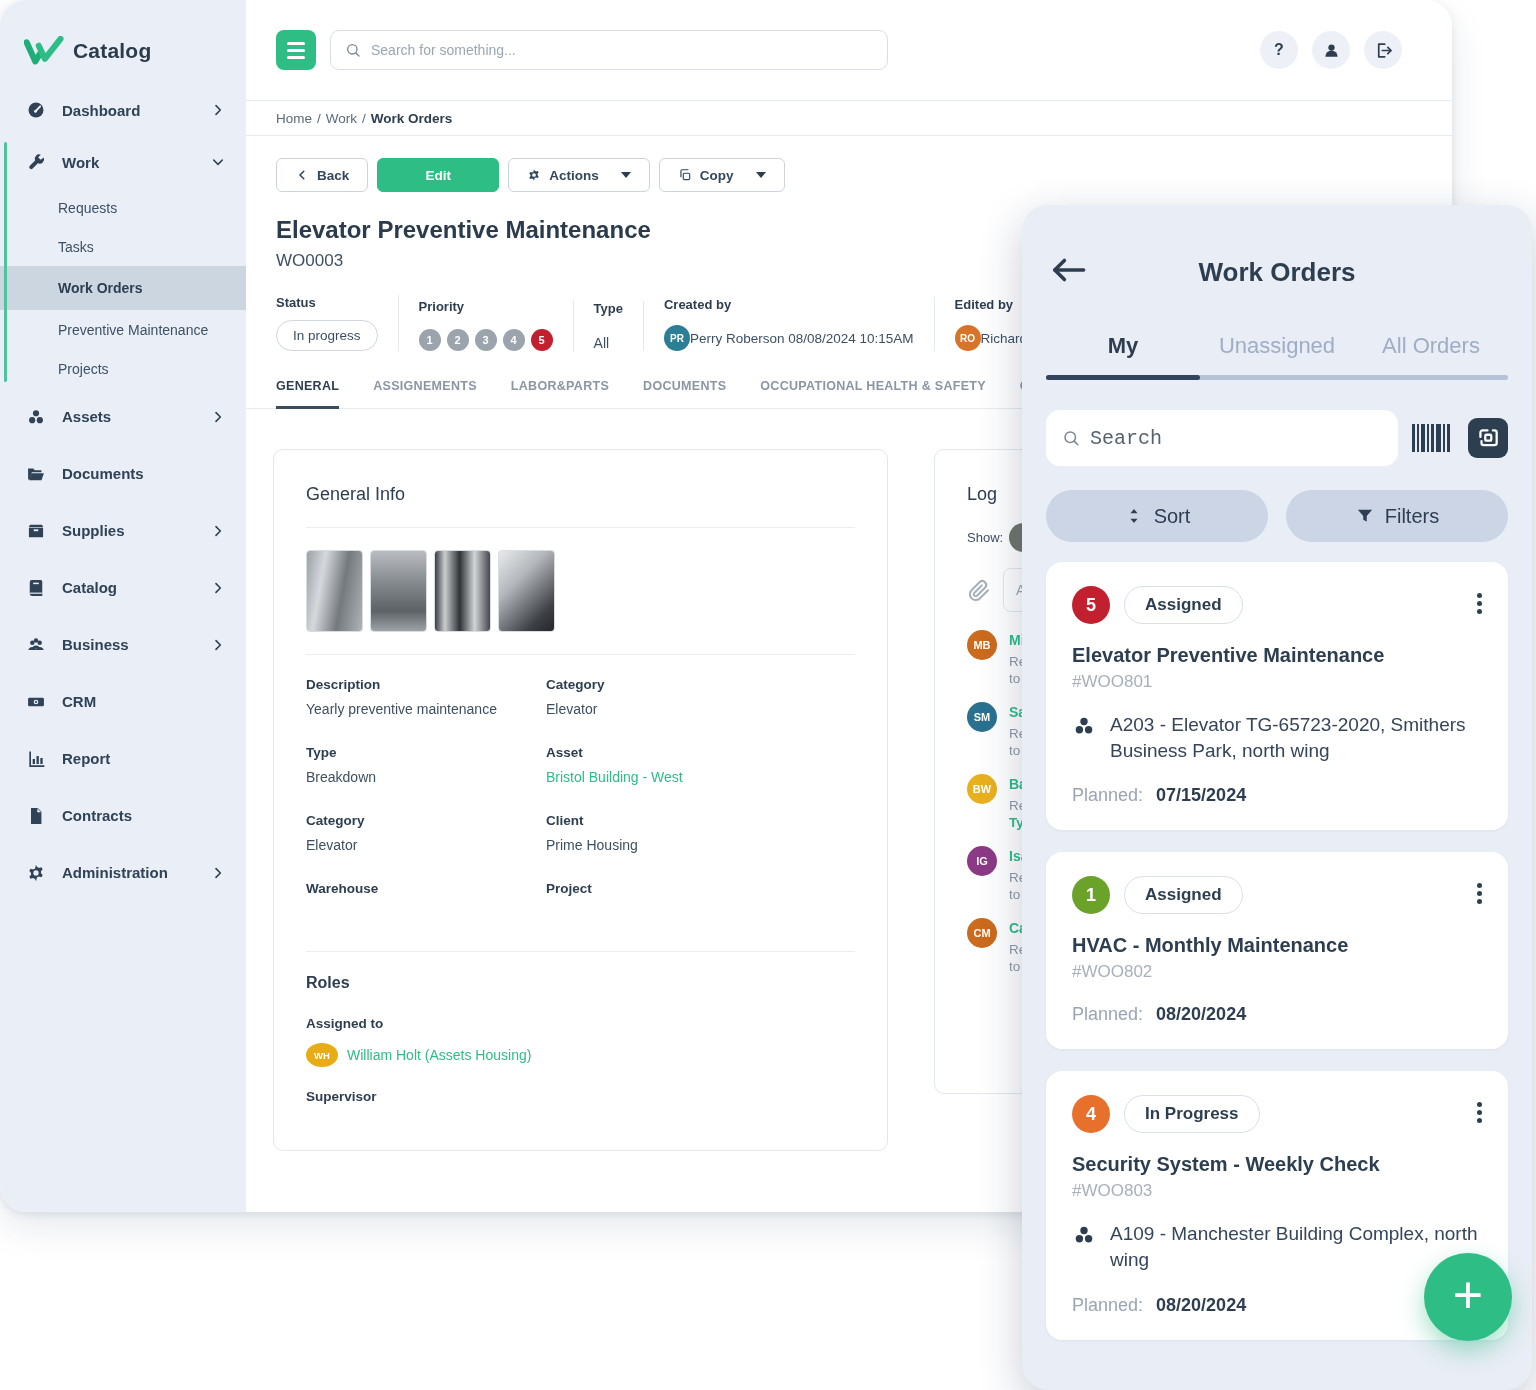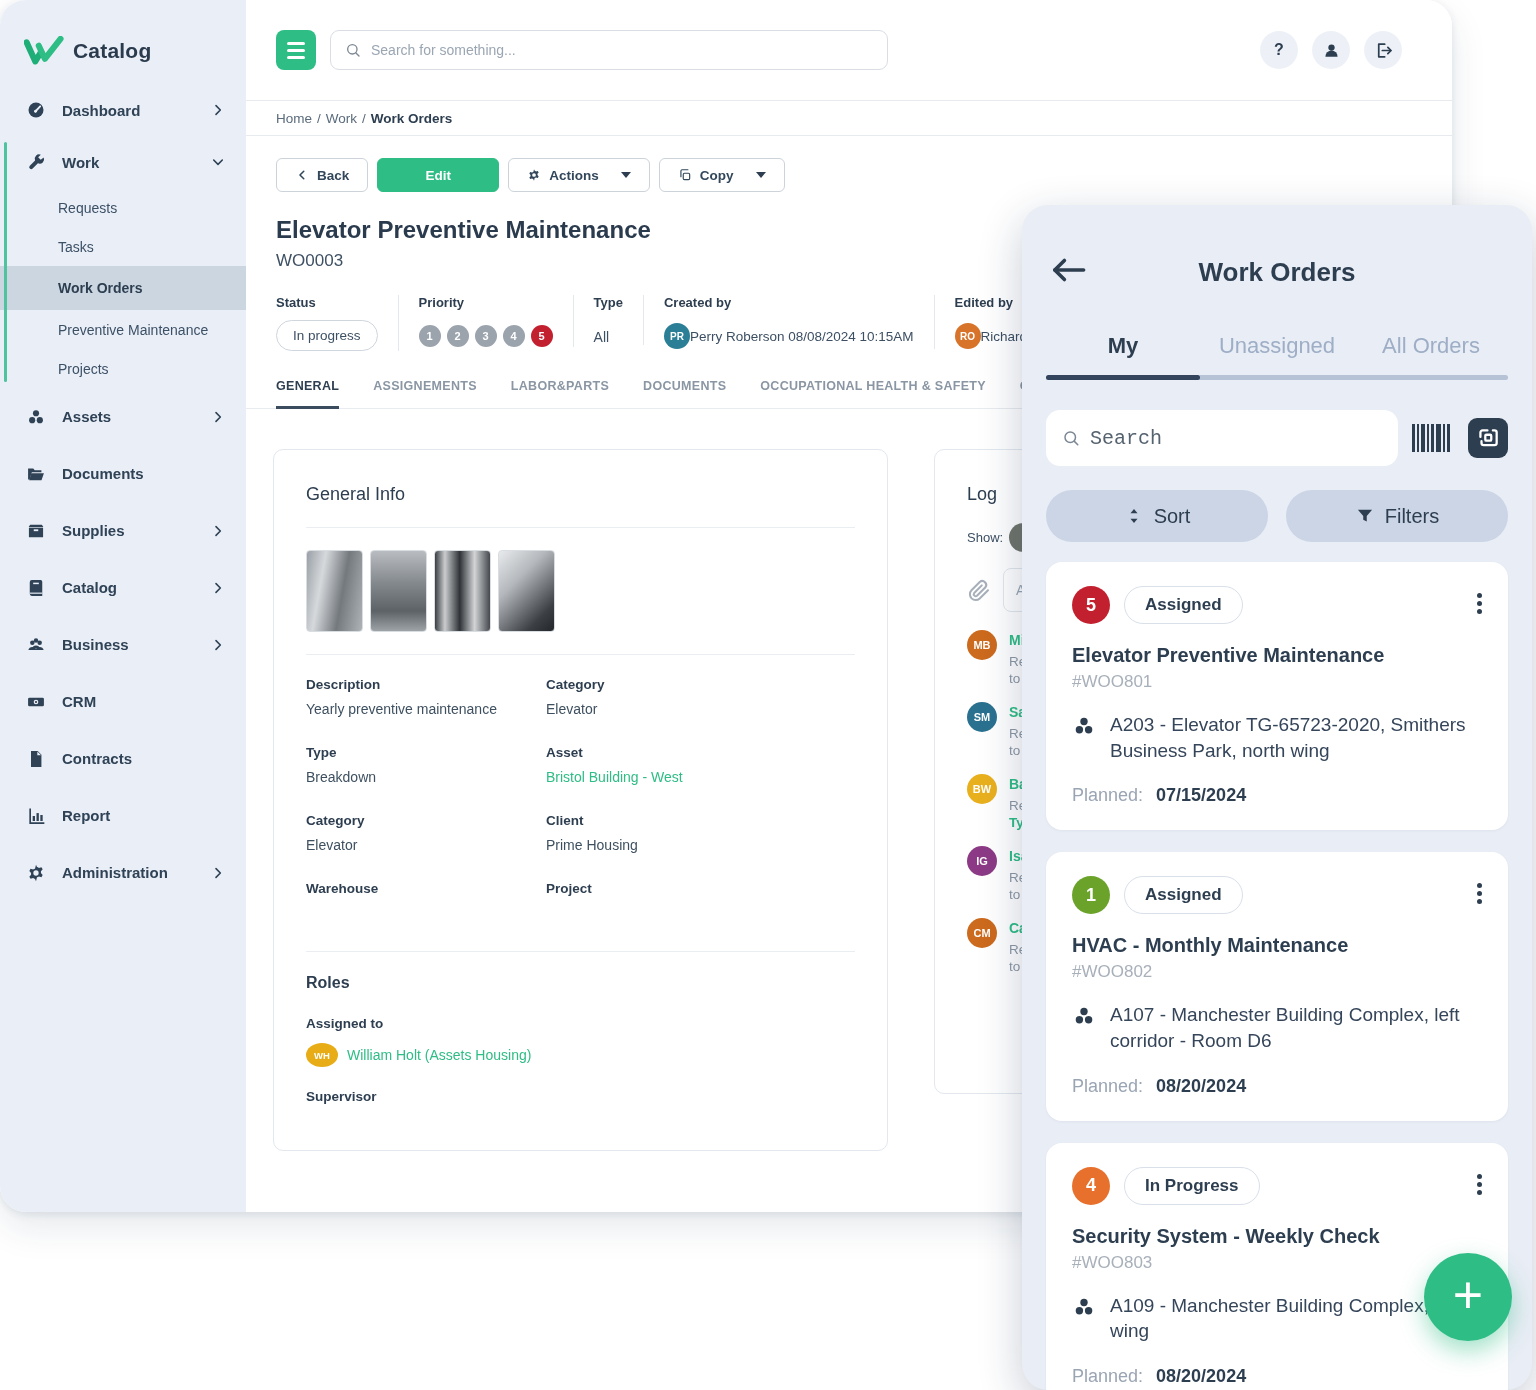--- a/index.html
+++ b/index.html
@@ -56,21 +56,21 @@
        align-items:center;gap:8px;padding:0 18px;font-size:13.5px;font-weight:600;color:#33475B;cursor:pointer}
   .btn .bic{width:14px;height:14px;color:#33475B}
   .btn .bic svg{width:14px;height:14px}
   .btn.primary{background:#2EBD85;border-color:#2EBD85;color:#fff;width:122px;justify-content:center}
   .caret{width:0;height:0;border-left:5px solid transparent;border-right:5px solid transparent;
          border-top:6px solid #2D3E50;margin-left:14px}
 
   .wo-title{margin:24px 0 0 30px;font-size:24px;font-weight:700;color:#2B3B4E}
   .wo-id{margin:7px 0 0 30px;font-size:17px;color:#3E5063}
 
-  .meta-row{margin:24px 0 6px 30px;display:flex;align-items:flex-start}
+  .meta-row{margin:24px 0 6px 30px;display:flex;align-items:flex-end}
   .meta-col{padding-right:20px;margin-right:20px;border-right:1px solid #E3E8ED}
   .meta-col:last-child{border-right:none}
   .mlabel{font-size:13px;font-weight:700;color:#2D3E50;margin-bottom:10px}
   .status-pill{display:inline-block;border:1px solid #CFD6DE;border-radius:17px;padding:7px 16px;
                font-size:13.5px;color:#3C4F63;background:#fff}
   .pdots{display:flex;gap:6px;padding-top:5px}
   .pdot{width:22px;height:22px;border-radius:50%;background:#9BA3AD;color:#fff;font-size:11px;
         font-weight:700;display:flex;align-items:center;justify-content:center}
   .pdot.hot{background:#C3202F}
   .mvalue{font-size:14px;color:#3C4F63;padding-top:9px}
@@ -311,36 +311,36 @@
               <rect x="2.5" y="6.8" width="19" height="10.4" rx="1.6"></rect>
               <circle cx="12" cy="12" r="2.8" fill="#EAEFF7"></circle>
               <circle cx="12" cy="12" r="1.3"></circle>
             </svg>
           </span>
         <span class="nlabel">CRM</span>
       </div>
       <div class="nav-item tall">
         <span class="nicon">
             <svg viewBox="0 0 24 24" fill="currentColor" width="100%" height="100%">
-              <path d="M6 2.5h8l4.5 4.5v14.5H6z"></path>
-              <path d="M13.6 2.9V7.4h4.5z" fill="#EAEFF7"></path>
-            </svg>
-          </span>
-        <span class="nlabel">Contracts</span>
-      </div>
-      <div class="nav-item tall">
-        <span class="nicon">
-            <svg viewBox="0 0 24 24" fill="currentColor" width="100%" height="100%">
               <path d="M4 3h2v16.5h16v2H4z"></path>
               <rect x="8" y="12" width="2.8" height="6"></rect>
               <rect x="12.6" y="8.5" width="2.8" height="9.5"></rect>
               <rect x="17.2" y="10.8" width="2.8" height="7.2"></rect>
             </svg>
           </span>
         <span class="nlabel">Report</span>
+      </div>
+      <div class="nav-item tall">
+        <span class="nicon">
+            <svg viewBox="0 0 24 24" fill="currentColor" width="100%" height="100%">
+              <path d="M6 2.5h8l4.5 4.5v14.5H6z"></path>
+              <path d="M13.6 2.9V7.4h4.5z" fill="#EAEFF7"></path>
+            </svg>
+          </span>
+        <span class="nlabel">Contracts</span>
       </div>
       <div class="nav-item tall">
         <span class="nicon">
             <svg viewBox="0 0 24 24" fill="currentColor" width="100%" height="100%">
               <path d="M12 2l1.2 2.9a7.2 7.2 0 012.3 1l3-.9 1.5 2.6-2.1 2.3a7.3 7.3 0 010 2.2l2.1 2.3-1.5 2.6-3-.9a7.2 7.2 0 01-2.3 1L12 22l-1.2-2.9a7.2 7.2 0 01-2.3-1l-3 .9L4 16.4l2.1-2.3a7.3 7.3 0 010-2.2L4 9.6 5.5 7l3 .9a7.2 7.2 0 012.3-1z"></path>
               <circle cx="12" cy="12" r="3.2" fill="#EAEFF7"></circle>
             </svg>
           </span>
         <span class="nlabel">Administration</span>
         <span class="nchev">
@@ -701,30 +701,20 @@
         <span class="pcircle" style="background: rgb(107, 163, 42);">1</span>
         <span class="wc-pill">Assigned</span>
         <span class="kebab">
             <i></i>
             <i></i>
             <i></i>
           </span>
       </div>
       <div class="wc-title">HVAC - Monthly Maintenance</div>
       <div class="wc-id">#WOO802</div>
-      <div class="wc-asset">
-        <span class="aic">
-            <svg viewBox="0 0 24 24" fill="currentColor" width="100%" height="100%">
-              <circle cx="12" cy="7.5" r="3.7"></circle>
-              <circle cx="7.4" cy="15.8" r="3.7"></circle>
-              <circle cx="16.6" cy="15.8" r="3.7"></circle>
-            </svg>
-          </span>
-        <span class="atext">A107 - Manchester Building Complex, left corridor - Room D6</span>
-      </div>
       <div class="wc-planned"><span>Planned:</span><b>08/20/2024</b></div>
     </div>
 
     <div class="wocard">
       <div class="wc-head">
         <span class="pcircle" style="background: rgb(232, 112, 45);">4</span>
         <span class="wc-pill">In Progress</span>
         <span class="kebab">
             <i></i>
             <i></i>

